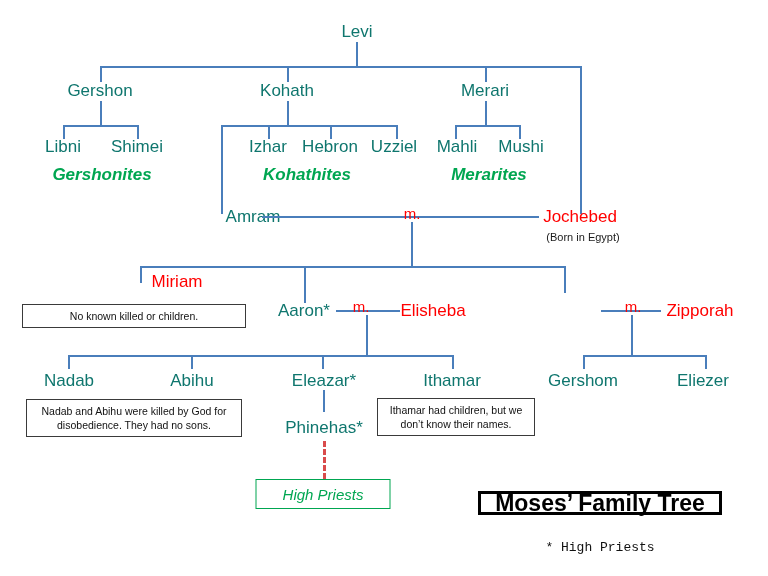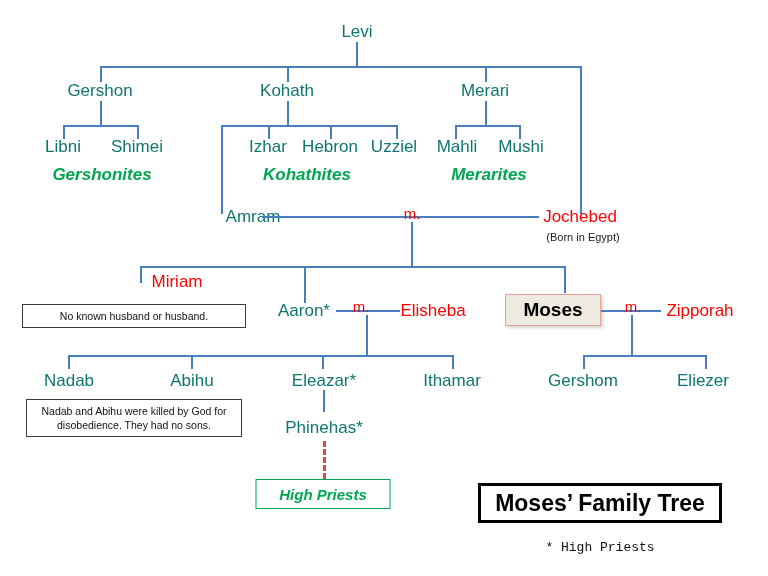--- a/index.html
+++ b/index.html
@@ -66,21 +66,21 @@
     font-size: 19px;
     font-weight: bold;
     color: #000;
     box-shadow: 2px 2px 3px rgba(0,0,0,0.18);
   }
   .hp-box {
     border: 1.5px solid #00A651;
     background: #ffffff;
     color: #00A651;
     font-style: italic;
-    font-weight: bold;
+    font-weight: normal;
     font-size: 15px;
   }
   .title-box {
     border: 3px solid #000000;
     background: #ffffff;
     color: #000;
     font-size: 23px;
     font-weight: bold;
   }
   .legend {
@@ -142,54 +142,54 @@
   <div class="node red" style="left:580px; top:216px;">Jochebed</div>
   <div class="node small" style="left:583px; top:237px;">(Born in Egypt)</div>
 
   <div class="ln v" style="left:411px; top:222px; height:44px;"></div>
   <div class="ln h" style="left:140px; top:266px; width:425px;"></div>
   <div class="ln v" style="left:140px; top:266px; height:17px;"></div>
   <div class="ln v" style="left:304px; top:266px; height:37px;"></div>
   <div class="ln v" style="left:564px; top:266px; height:27px;"></div>
 
   <div class="node red" style="left:141px; top:281px;margin-left:36px;">Miriam</div>
-  <div class="box note" style="left:134px; top:316px; width:224px; height:24px;">No known husband or husband.</div>
+  <div class="box note" style="left:134px; top:316px; width:224px; height:24px;">No known killed or children.</div>
 
   <div class="node" style="left:304px; top:310px;">Aaron*</div>
   <div class="ln h" style="left:336px; top:310px; width:64px;"></div>
   <div class="node red" style="left:361px; top:306px; font-size:15px;">m.</div>
   <div class="node red" style="left:433px; top:310px;">Elisheba</div>
 
   <div class="ln v" style="left:366px; top:315px; height:40px;"></div>
   <div class="ln h" style="left:68px; top:355px; width:386px;"></div>
   <div class="ln v" style="left:68px; top:355px; height:14px;"></div>
   <div class="ln v" style="left:191px; top:355px; height:14px;"></div>
   <div class="ln v" style="left:322px; top:355px; height:14px;"></div>
   <div class="ln v" style="left:452px; top:355px; height:14px;"></div>
 
   <div class="node" style="left:69px; top:380px;">Nadab</div>
   <div class="node" style="left:192px; top:380px;">Abihu</div>
   <div class="node" style="left:324px; top:380px;">Eleazar*</div>
   <div class="node" style="left:452px; top:380px;">Ithamar</div>
 
   <div class="box note" style="left:134px; top:418px; width:216px; height:38px;">Nadab and Abihu were killed by God for disobedience.  They had no sons.</div>
+  <div class="box note" style="left:456px; top:417px; width:158px; height:38px;">Ithamar had children, but we don’t know their names.</div>
 
   <div class="ln v" style="left:323px; top:390px; height:22px;"></div>
   <div class="node" style="left:324px; top:427px;">Phinehas*</div>
   <div class="ln dash-red" style="left:323px; top:441px; height:38px;"></div>
   <div class="box hp-box" style="left:323px; top:494px; width:135px; height:30px;">High Priests</div>
 
-  <div class="box moses-box" style="left:553px; top:310px; width:96px; height:32px;">Moses</div>
   <div class="ln h" style="left:601px; top:310px; width:60px;"></div>
   <div class="node red" style="left:633px; top:306px; font-size:15px;">m.</div>
   <div class="node red" style="left:700px; top:310px;">Zipporah</div>
 
   <div class="ln v" style="left:631px; top:315px; height:40px;"></div>
   <div class="ln h" style="left:583px; top:355px; width:123px;"></div>
   <div class="ln v" style="left:583px; top:355px; height:14px;"></div>
   <div class="ln v" style="left:705px; top:355px; height:14px;"></div>
   <div class="node" style="left:583px; top:380px;">Gershom</div>
   <div class="node" style="left:703px; top:380px;">Eliezer</div>
 
-  <div class="box title-box" style="left:600px; top:503px; width:244px; height:40px;">Moses’ Family Tree</div>
+  <div class="box title-box" style="left:600px; top:503px; width:244px; height:24px;">Moses’ Family Tree</div>
   <div class="legend" style="left:600px; top:547px;">* High Priests</div>
 
 </div>
 
 </body></html>

